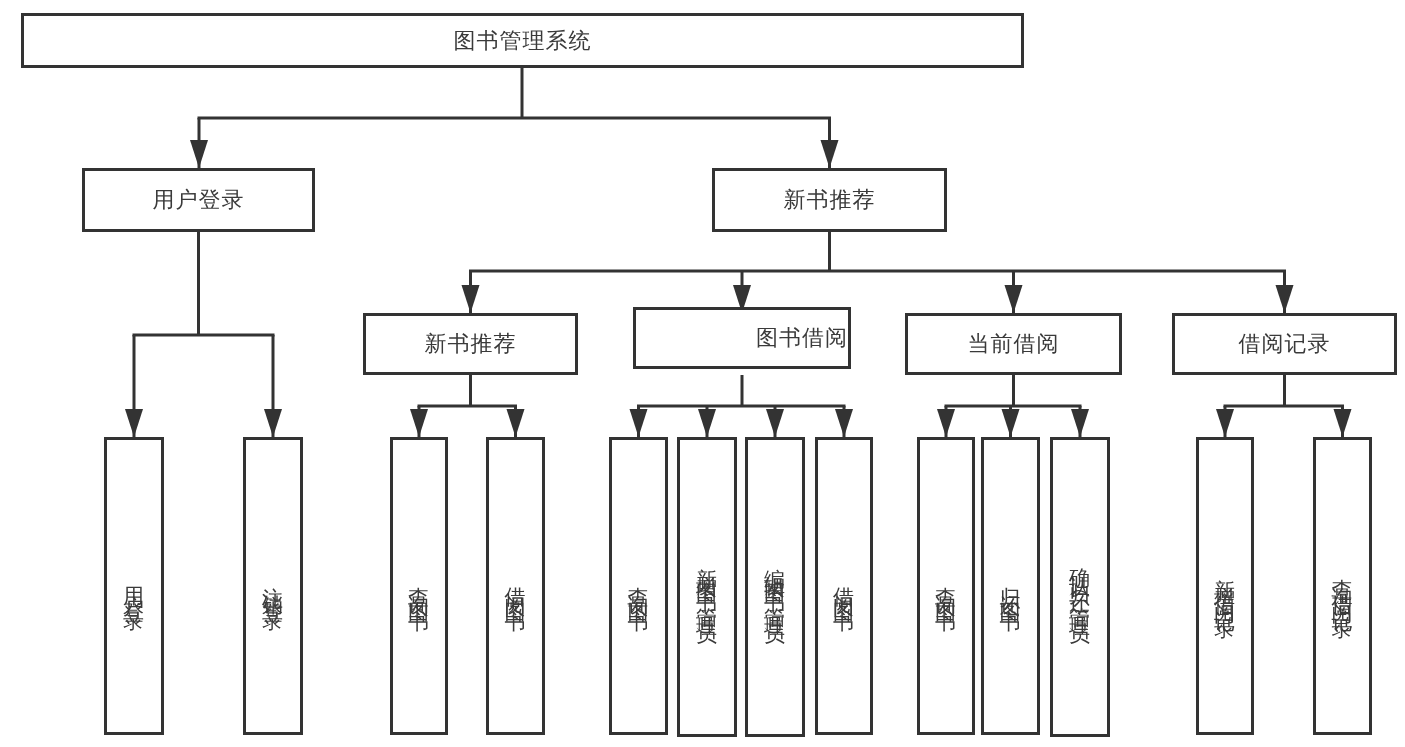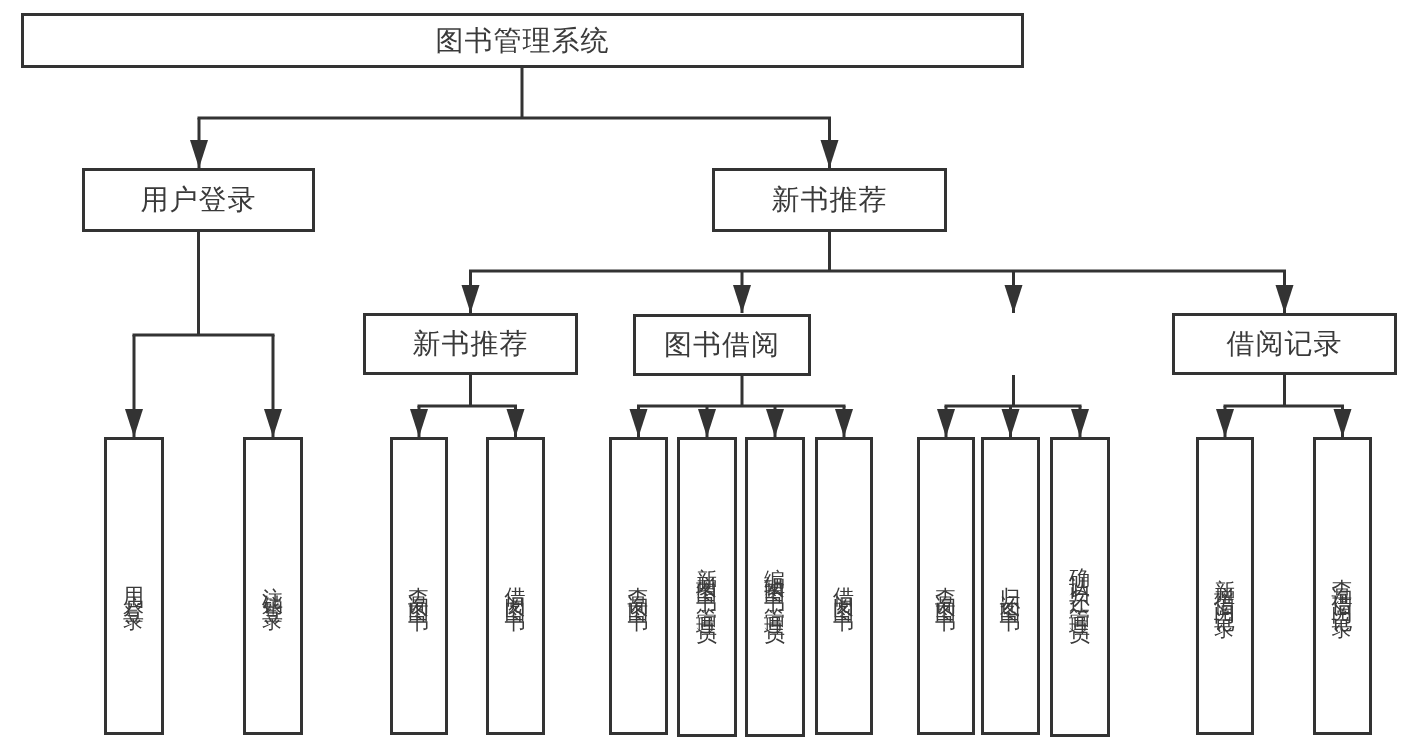--- a/index.html
+++ b/index.html
@@ -25,21 +25,21 @@
   }
   .node {
     position: absolute;
     box-sizing: border-box;
     border: 3px solid #333333;
     background: #ffffff;
     color: #3a3a3a;
     display: flex;
     align-items: center;
     justify-content: center;
-    font-size: 28px;
+    font-size: 22px;
     text-align: center;
     letter-spacing: 1px;
     line-height: 1;
     z-index: 2;
   }
   .node.v {
     writing-mode: vertical-rl;
     font-size: 21px;
     letter-spacing: 8px;
   }
@@ -56,21 +56,21 @@
     letter-spacing: 0px;
     white-space: nowrap;
     z-index: 3;
     line-height: 1.2;
   }
   
   #n-root     { left: 21px;   top: 13px;  width: 1003px; height: 55px; }
   #n-login    { left: 82px;   top: 168px; width: 233px;  height: 64px; }
   #n-mgmt     { left: 712px;  top: 168px; width: 235px;  height: 64px; }
   #n-rec      { left: 363px;  top: 313px; width: 215px;  height: 62px; }
-  #n-borrow   { left: 633px;  top: 314px; width: 178px;  height: 62px; }
+  #n-borrow   { left: 633px;  top: 307px; width: 218px;  height: 62px; justify-content: flex-end; }
   #n-current  { left: 905px;  top: 313px; width: 217px;  height: 62px; }
   #n-records  { left: 1172px; top: 313px; width: 225px;  height: 62px; }
   #n-login1   { left: 104px;  top: 437px; width: 60px; height: 298px; }
   #n-login2   { left: 243px;  top: 437px; width: 60px; height: 298px; }
   #n-rec1     { left: 390px;  top: 437px; width: 58px; height: 298px; }
   #n-rec2     { left: 486px;  top: 437px; width: 59px; height: 298px; }
   #n-borrow1  { left: 609px;  top: 437px; width: 59px; height: 298px; }
   #n-borrow2  { left: 677px;  top: 437px; width: 60px; height: 300px; }
   #n-borrow3  { left: 745px;  top: 437px; width: 60px; height: 300px; }
   #n-borrow4  { left: 815px;  top: 437px; width: 58px; height: 298px; }
@@ -145,20 +145,23 @@
   <div class="node" id="n-mgmt">
     <span>新书推荐</span>
   </div>
 
   <div class="node" id="n-rec">
     <span>新书推荐</span>
   </div>
   <div class="node" id="n-borrow">
     <span>图书借阅</span>
   </div>
+  <div class="node" id="n-current">
+    <span>当前借阅</span>
+  </div>
   <div class="node" id="n-records">
     <span>借阅记录</span>
   </div>
 
   <div class="node v" id="n-login1">
     <span>用户登录</span>
   </div>
   <div class="node v" id="n-login2">
     <span>注销登录</span>
   </div>

